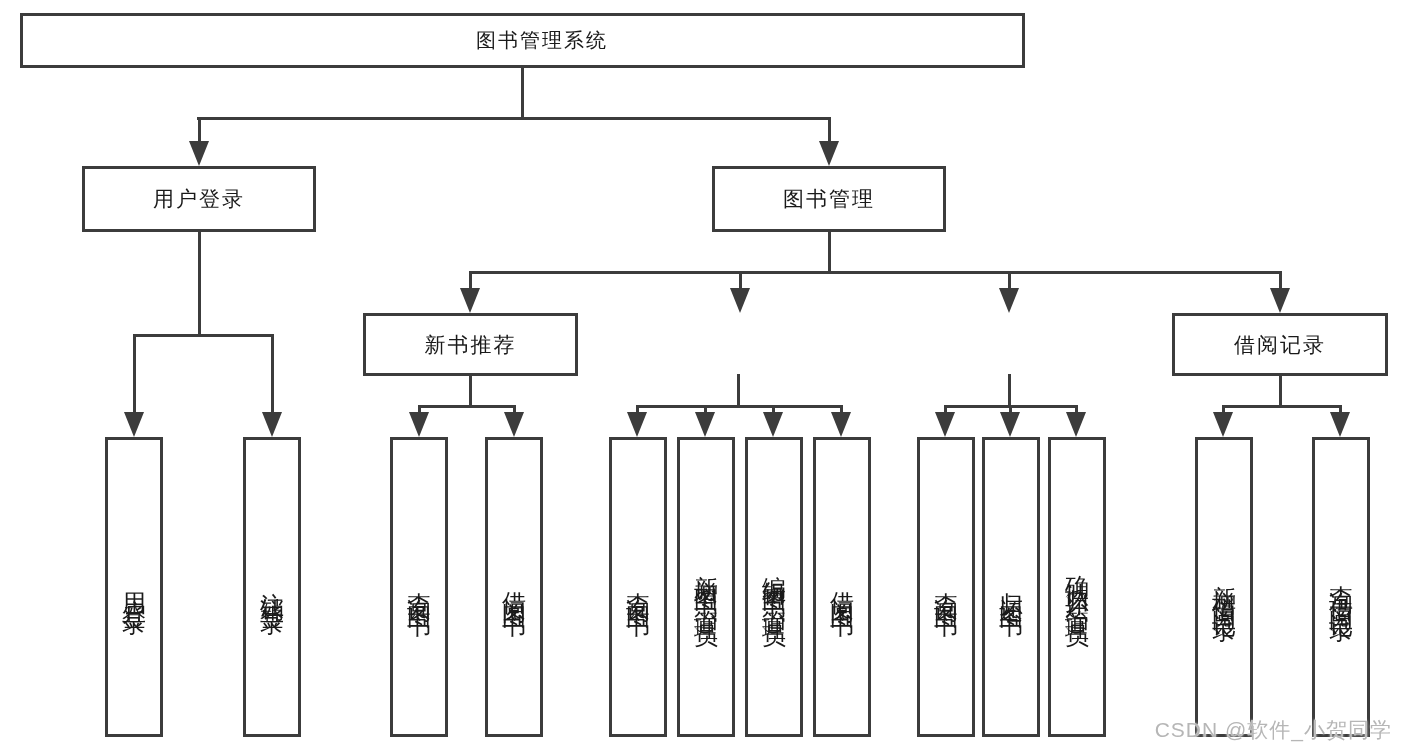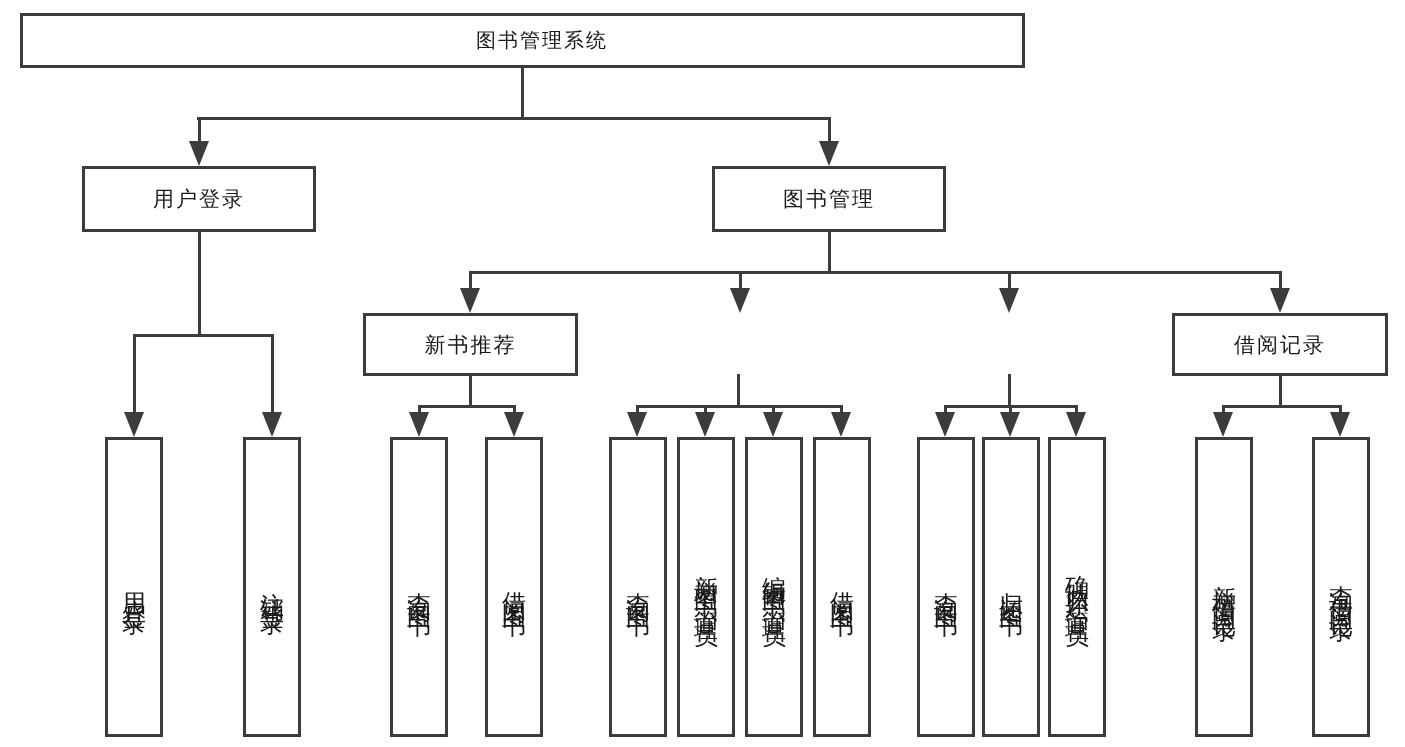--- a/index.html
+++ b/index.html
@@ -152,14 +152,15 @@
     <span class="vtext">确认归还（管理员）</span>
   </div>
 
   <div class="vbox" style="left:1195px;top:437px;width:58px;height:300px;">
     <span class="vtext">新增借阅记录</span>
   </div>
   <div class="vbox" style="left:1312px;top:437px;width:58px;height:300px;">
     <span class="vtext">查询借阅记录</span>
   </div>
 
+  <div id="watermark">CSDN @软件_小贺同学</div>
 
 </div>
 
 </body></html>

